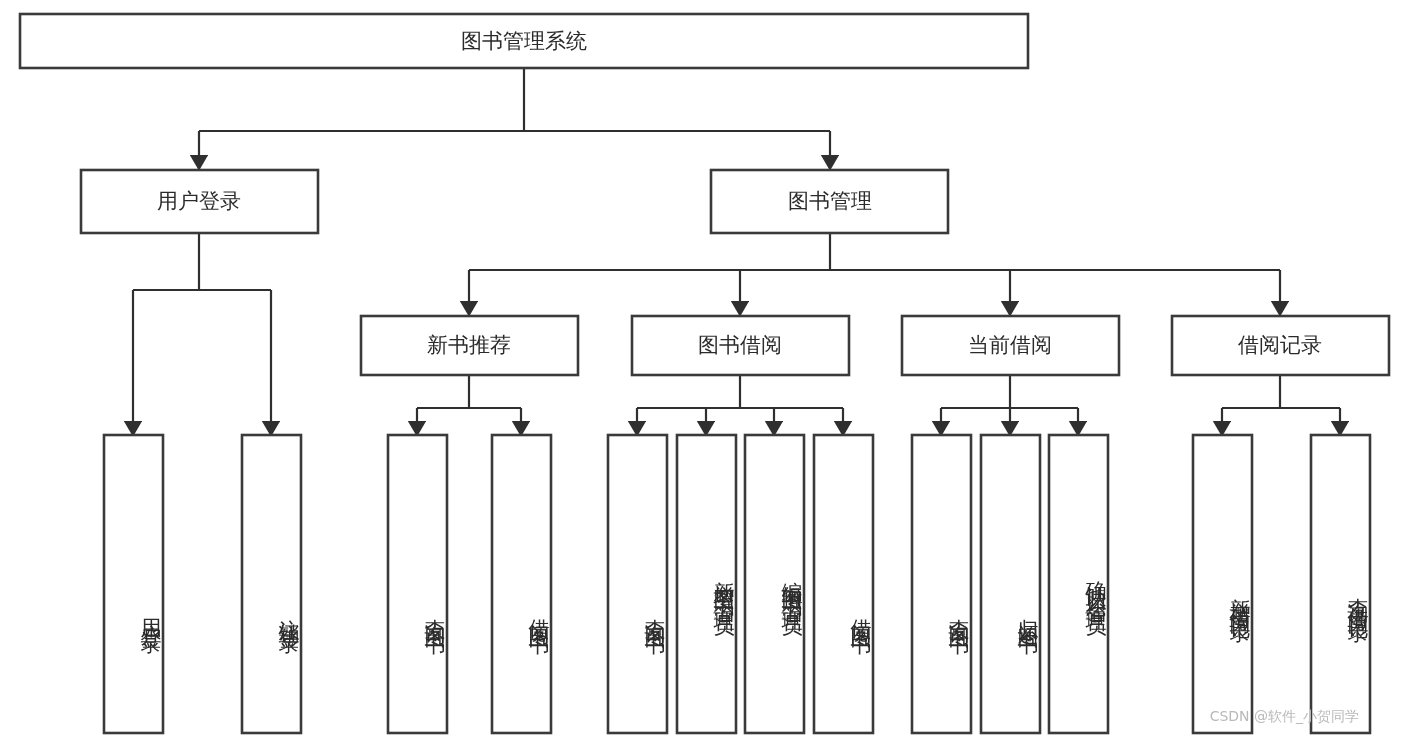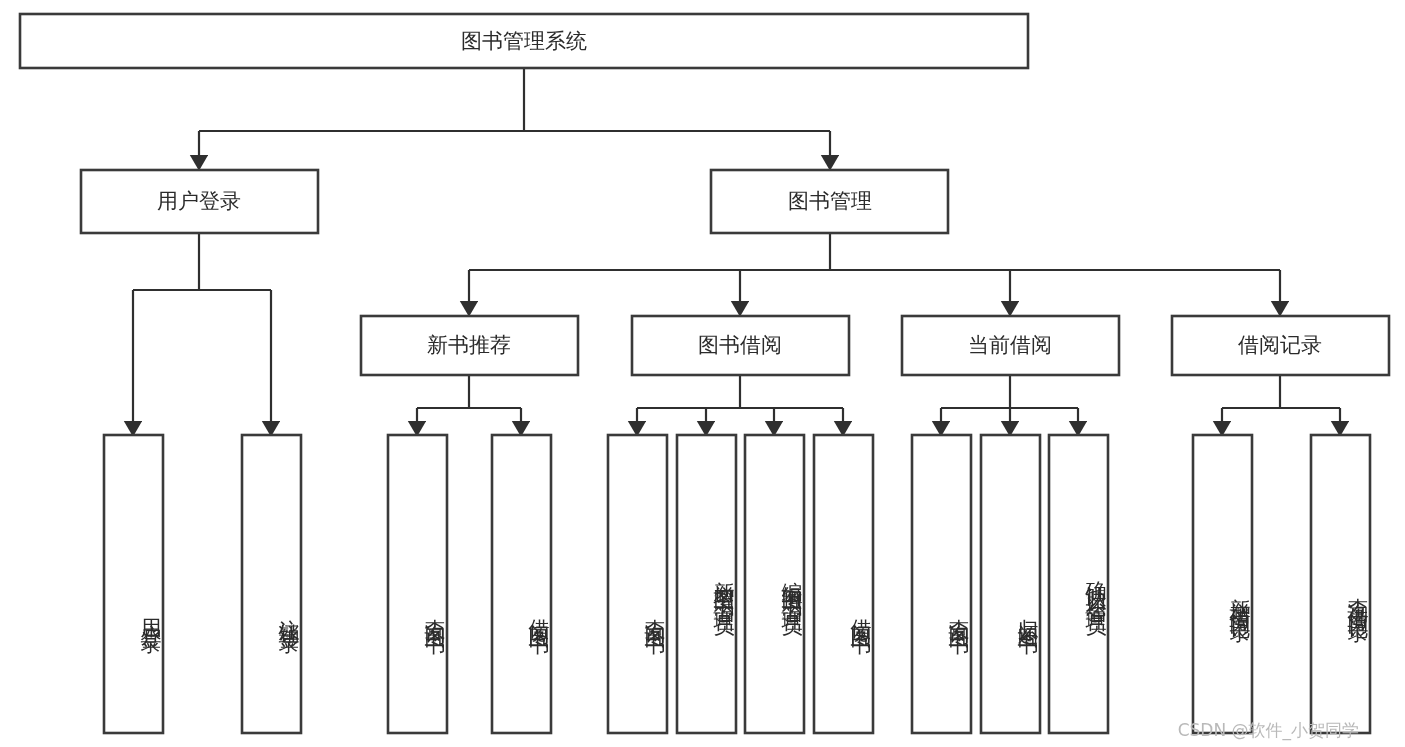--- a/index.html
+++ b/index.html
@@ -27,23 +27,23 @@
     font-family:"DejaVu Sans","Liberation Sans",sans-serif;
     font-size:21px;
     line-height:1.18;
     color:#2b2b2b;
     letter-spacing:5px;
     white-space:nowrap;
     pointer-events:none;
   }
   .watermark{
     position:absolute;
-    right:8px;bottom:5px;
+    right:8px;bottom:21px;
     font-family:"DejaVu Sans","Liberation Sans",sans-serif;
-    font-size:17px;
+    font-size:14px;
     color:#b9b9b9;
     white-space:nowrap;
   }
 </style>
 </head>
 <body>
 
 <div id="stage">
 
   <svg id="diagram" viewBox="0 0 1405 747">

